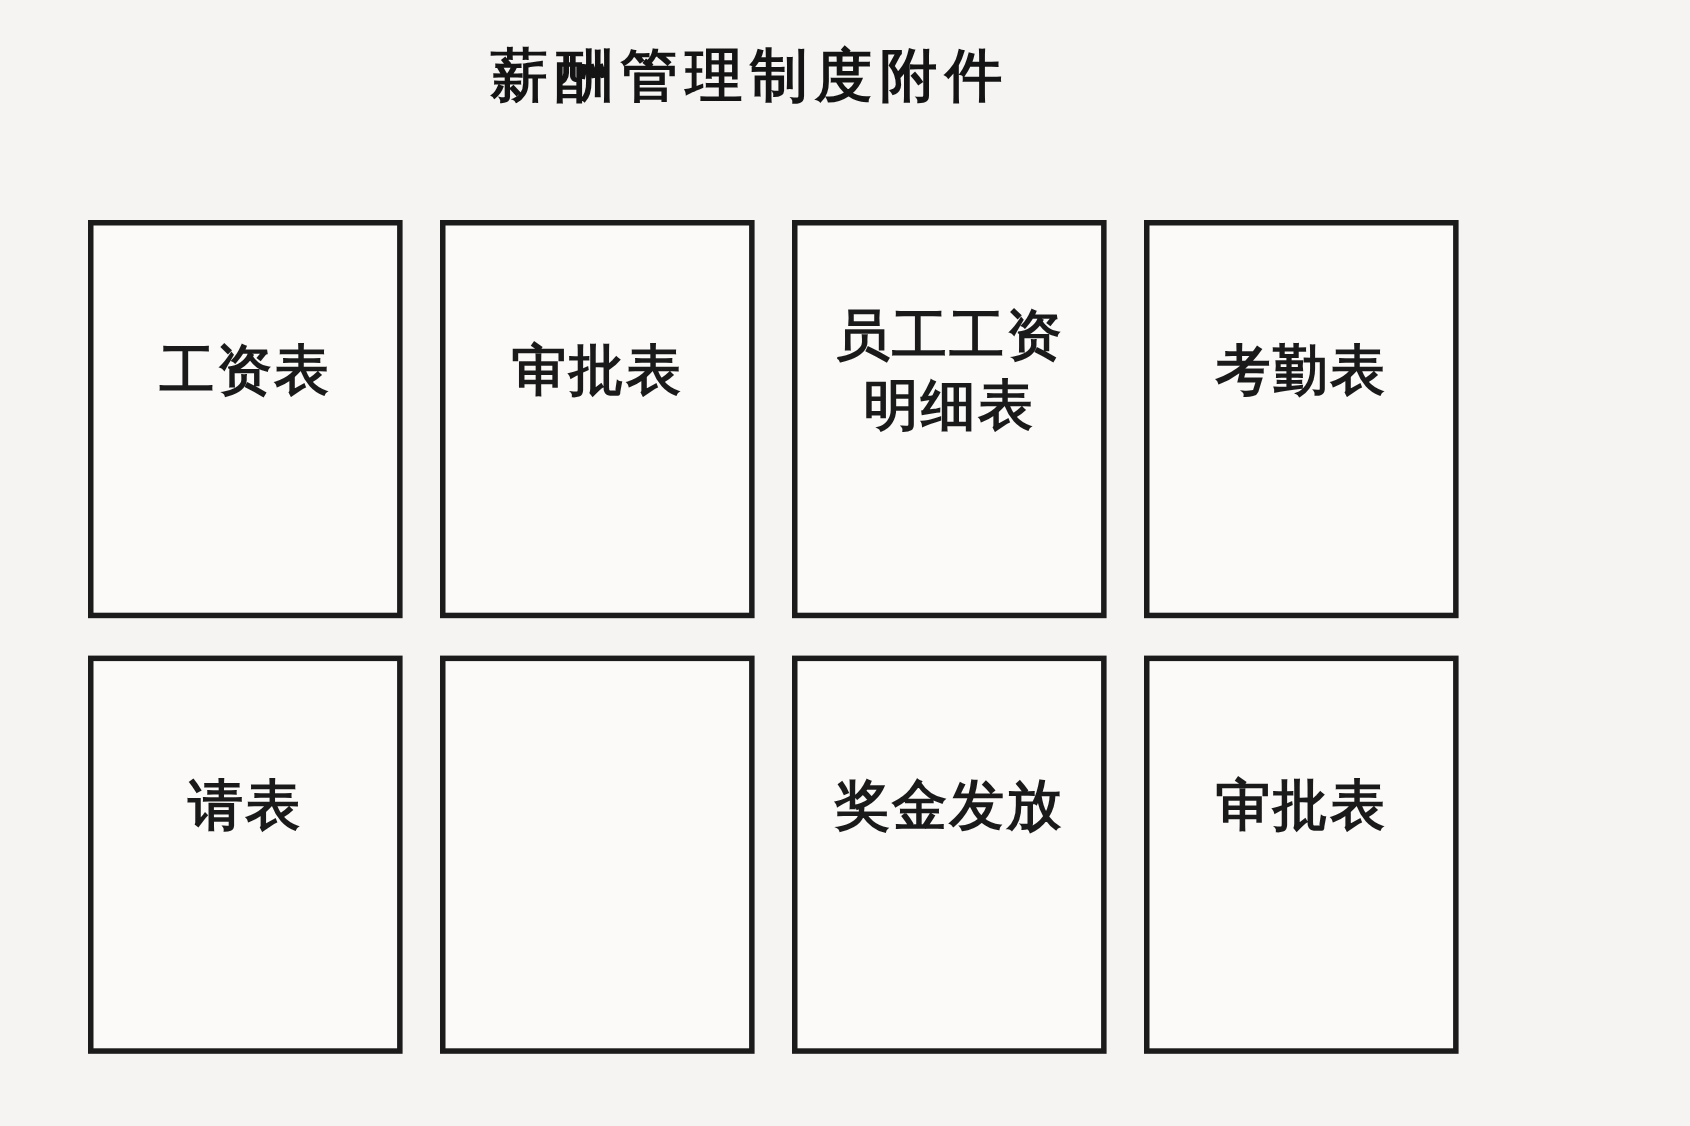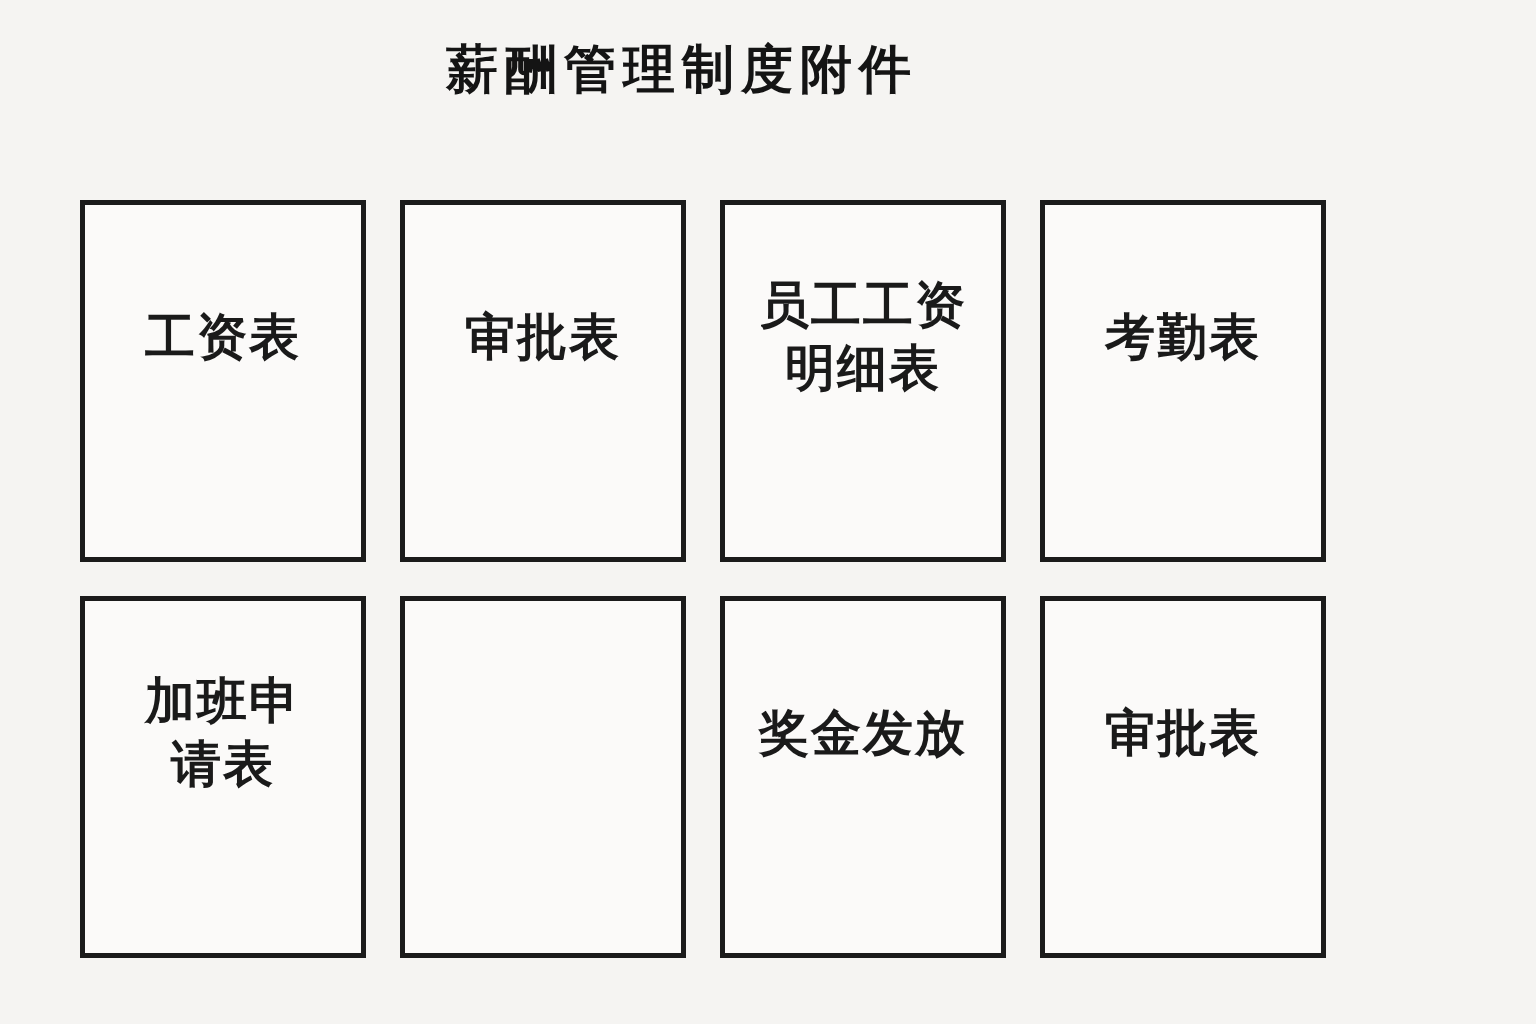--- a/index.html
+++ b/index.html
@@ -90,21 +90,20 @@
 
   <div class="card">
     <div class="card-label">
       <span class="line">考勤表</span>
       <span class="line"></span>
     </div>
   </div>
 
   <div class="card">
     <div class="card-label">
-      <span class="line">加班申</span>
       <span class="line">请表</span>
     </div>
   </div>
 
   <div class="card">
     <div class="card-label">
     </div>
   </div>
 
   <div class="card">

